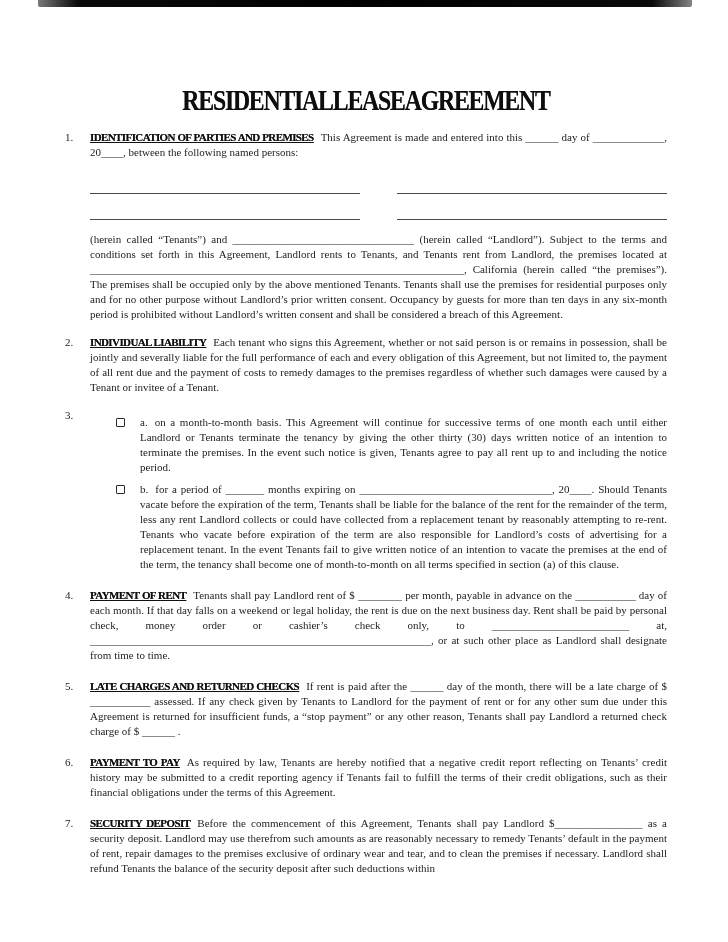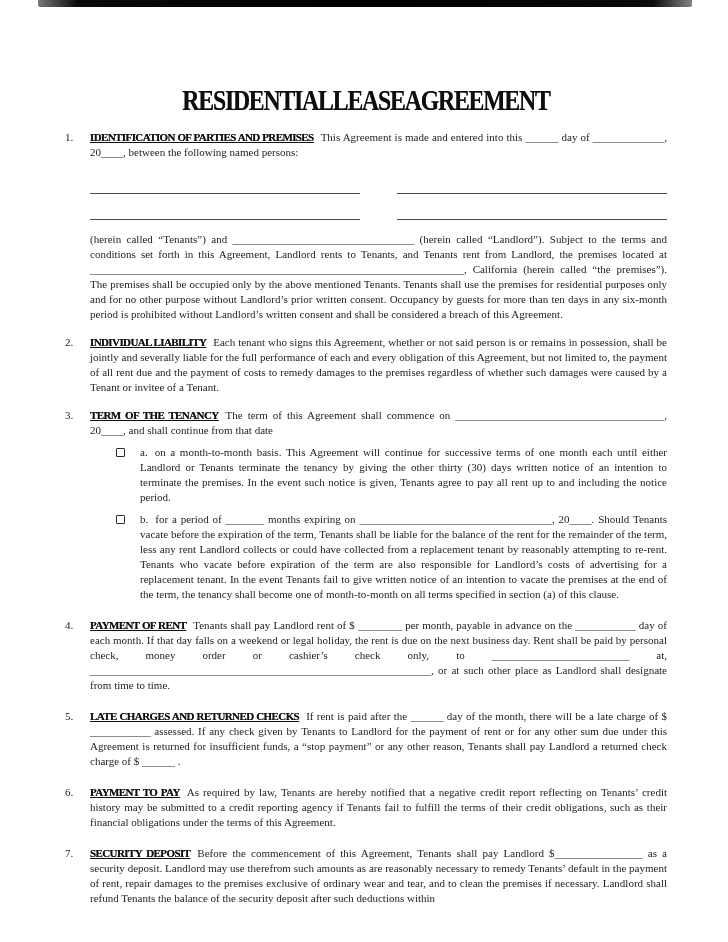--- a/index.html
+++ b/index.html
@@ -125,23 +125,20 @@
   <div class="section">
     <div class="num">2.</div>
     <div class="content">
       <span class="sec-heading">INDIVIDUAL LIABILITY</span><span class="body-text">Each tenant who signs this Agreement, whether or not said person is or remains in possession, shall be jointly and severally liable for the full performance of each and every obligation of this Agreement, but not limited to, the payment of all rent due and the payment of costs to remedy damages to the premises regardless of whether such damages were caused by a Tenant or invitee of a Tenant.</span>
     </div>
   </div>
 
   <div class="section">
     <div class="num">3.</div>
     <div class="content">
-      <div>
-        <span class="sec-heading">TERM OF THE TENANCY</span><span class="body-text">The term of this Agreement shall commence on ______________________________________, 20____, and shall continue from that date</span>
-      </div>
       <div class="check-item">
         <span class="checkbox"></span>
         <span class="item-label">a.</span><span class="body-text">on a month-to-month basis.  This Agreement will continue for successive terms of one month each until either Landlord or Tenants terminate the tenancy by giving the other thirty (30) days written notice of an intention to terminate the premises.  In the event such notice is given, Tenants agree to pay all rent up to and including the notice period.</span>
       </div>
       <div class="check-item">
         <span class="checkbox"></span>
         <span class="item-label">b.</span><span class="body-text">for a period of _______ months expiring on ___________________________________, 20____.  Should Tenants vacate before the expiration of the term, Tenants shall be liable for the balance of the rent for the remainder of the term, less any rent Landlord collects or could have collected from a replacement tenant by reasonably attempting to re-rent.  Tenants who vacate before expiration of the term are also responsible for Landlord’s costs of advertising for a replacement tenant.  In the event Tenants fail to give written notice of an intention to vacate the premises at the end of the term, the tenancy shall become one of month-to-month on all terms specified in section (a) of this clause.</span>
       </div>
     </div>
   </div>

